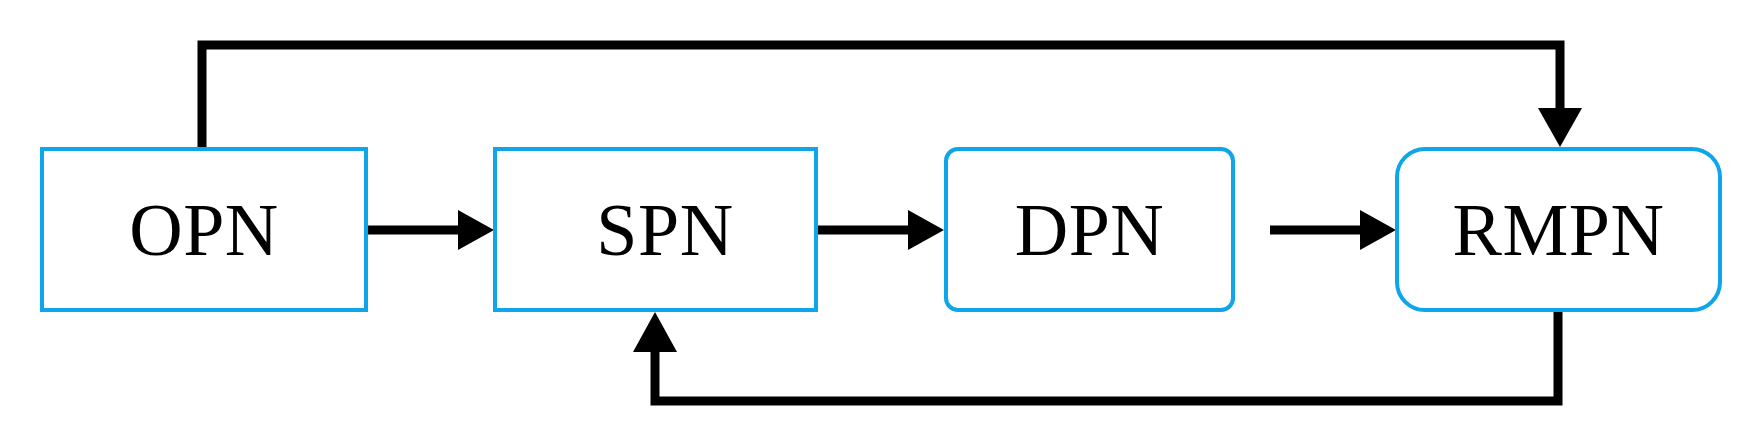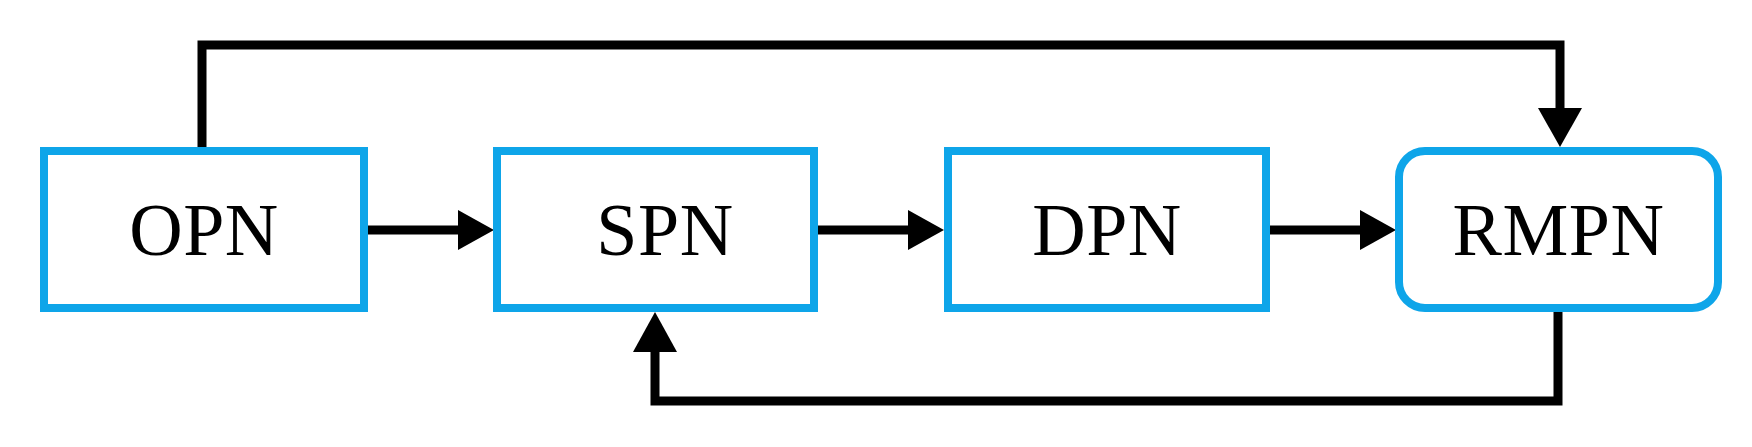--- a/index.html
+++ b/index.html
@@ -22,21 +22,21 @@
     position: absolute;
     left: 0;
     top: 0;
     width: 1752px;
     height: 447px;
   }
   .node-box {
     position: absolute;
     box-sizing: border-box;
     background: #ffffff;
-    border: 8px solid #0ea5e9;
+    border: 4px solid #0ea5e9;
     display: flex;
     align-items: center;
     justify-content: center;
     z-index: 2;
   }
   .node-label {
     font-family: "Liberation Serif", serif;
     font-size: 74px;
     line-height: 1;
     color: #000000;
@@ -79,21 +79,21 @@
   </svg>
 
   <div class="node-box" style="left:40px;  top:147px; width:328px; height:165px;">
     <span class="node-label">OPN</span>
   </div>
 
   <div class="node-box" style="left:493px; top:147px; width:325px; height:165px;padding-left:19px;">
     <span class="node-label">SPN</span>
   </div>
 
-  <div class="node-box" style="left:944px; top:147px; width:326px; height:165px;">
+  <div class="node-box" style="left:944px; top:147px; width:291px; height:165px;border-radius:14px;">
     <span class="node-label">DPN</span>
   </div>
 
   <div class="node-box" style="left:1395px; top:147px; width:327px; height:165px;border-radius:30px;">
     <span class="node-label">RMPN</span>
   </div>
 
 </div>
 
 </body></html>

